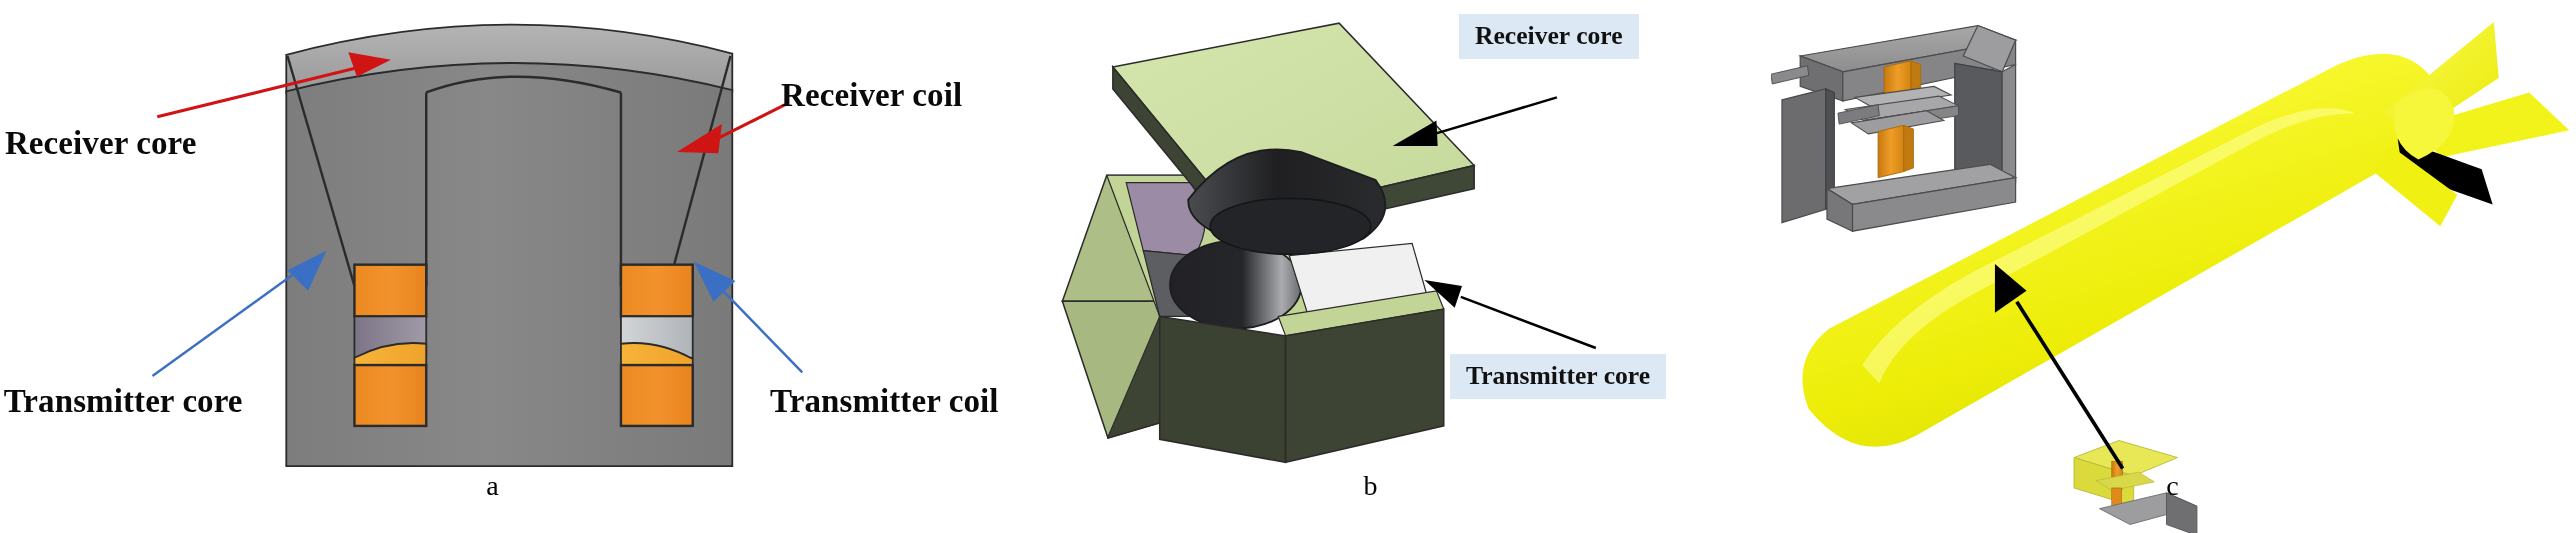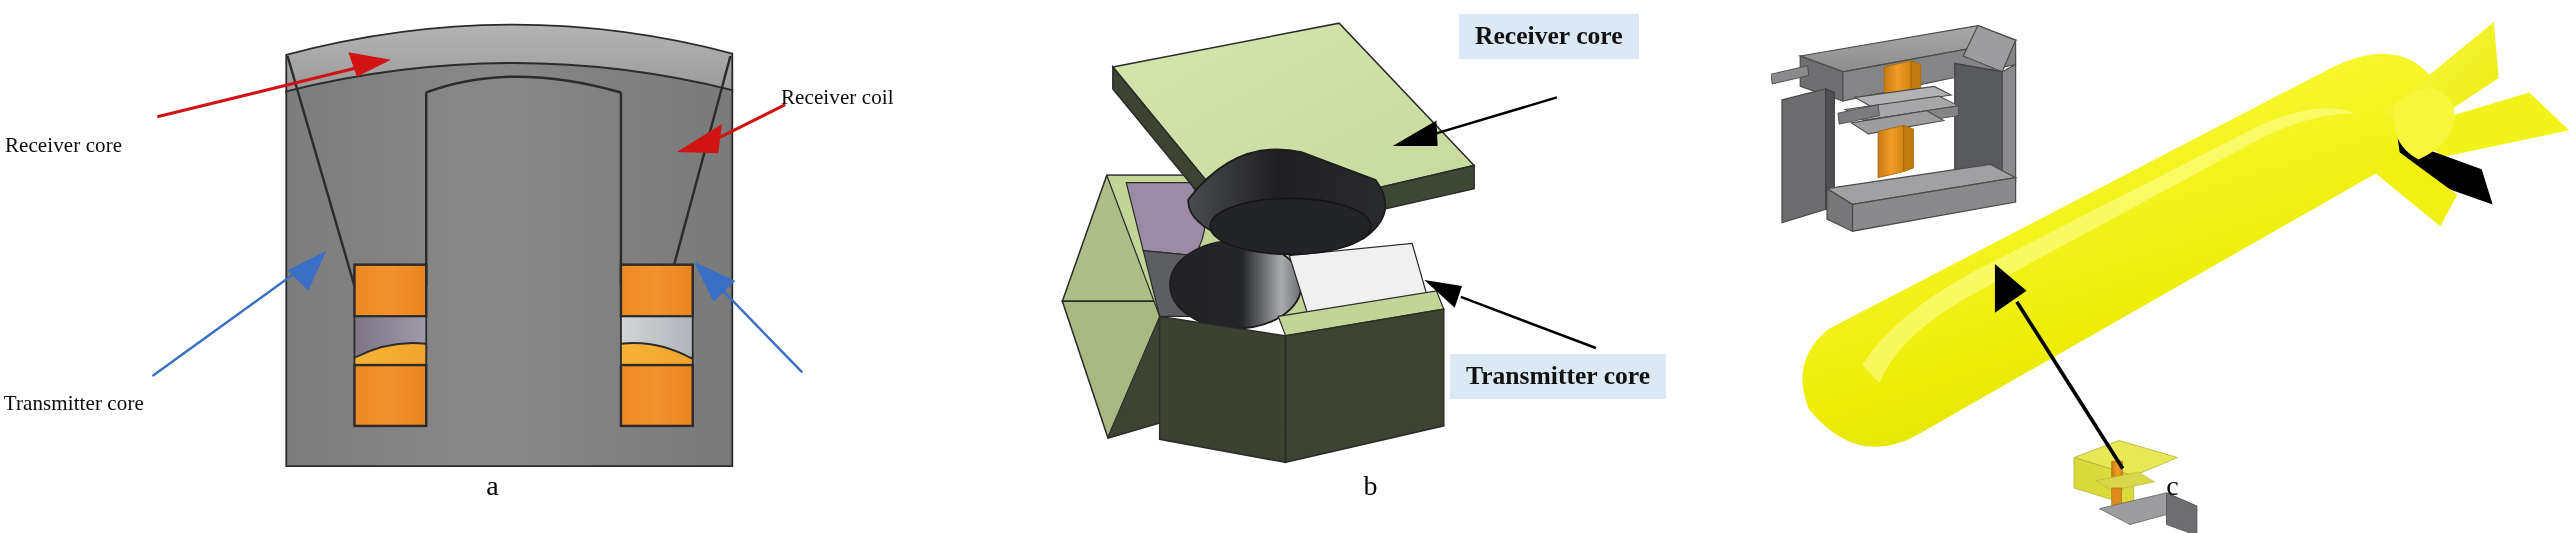--- a/index.html
+++ b/index.html
@@ -24,26 +24,25 @@
     text-align:center;
     width:97px;
     line-height:1;
   }
   .cap-a{left:444px;top:472px;}
   .cap-b{left:1322px;top:472px;}
   .cap-c{left:2124px;top:472px;}
   .lbl{
     position:absolute;
     font-family:"Liberation Serif", serif;
-    font-weight:normal;
-    font-size:21px;
+    font-weight:bold;
+    font-size:33px;
     color:#0a0a0a;
     white-space:nowrap;
     letter-spacing:0.1px;
-    margin-top:8px;
   }
   .lbl-box{
     position:absolute;
     font-family:"Liberation Serif", serif;
     font-weight:bold;
     font-size:25.6px;
     color:#111;
     white-space:nowrap;
     background:#dce8f4;
     padding:8.5px 16px 9.7px 16px;
@@ -286,20 +285,21 @@
       </g>
     </svg>
   </div>
 
   <div class="lbl" id="lbl-receiver-core-a">Receiver core</div>
 
   <div class="lbl" id="lbl-receiver-coil-a">Receiver coil</div>
 
   <div class="lbl" id="lbl-transmitter-core-a">Transmitter core</div>
 
+  <div class="lbl" id="lbl-transmitter-coil-a">Transmitter coil</div>
 
   <div class="lbl-box" id="lbl-receiver-core-b">Receiver core</div>
 
   <div class="lbl-box" id="lbl-transmitter-core-b">Transmitter core</div>
 
   <div class="panel-caption cap-a">a</div>
   <div class="panel-caption cap-b">b</div>
   <div class="panel-caption cap-c">c</div>
 
 </div>

